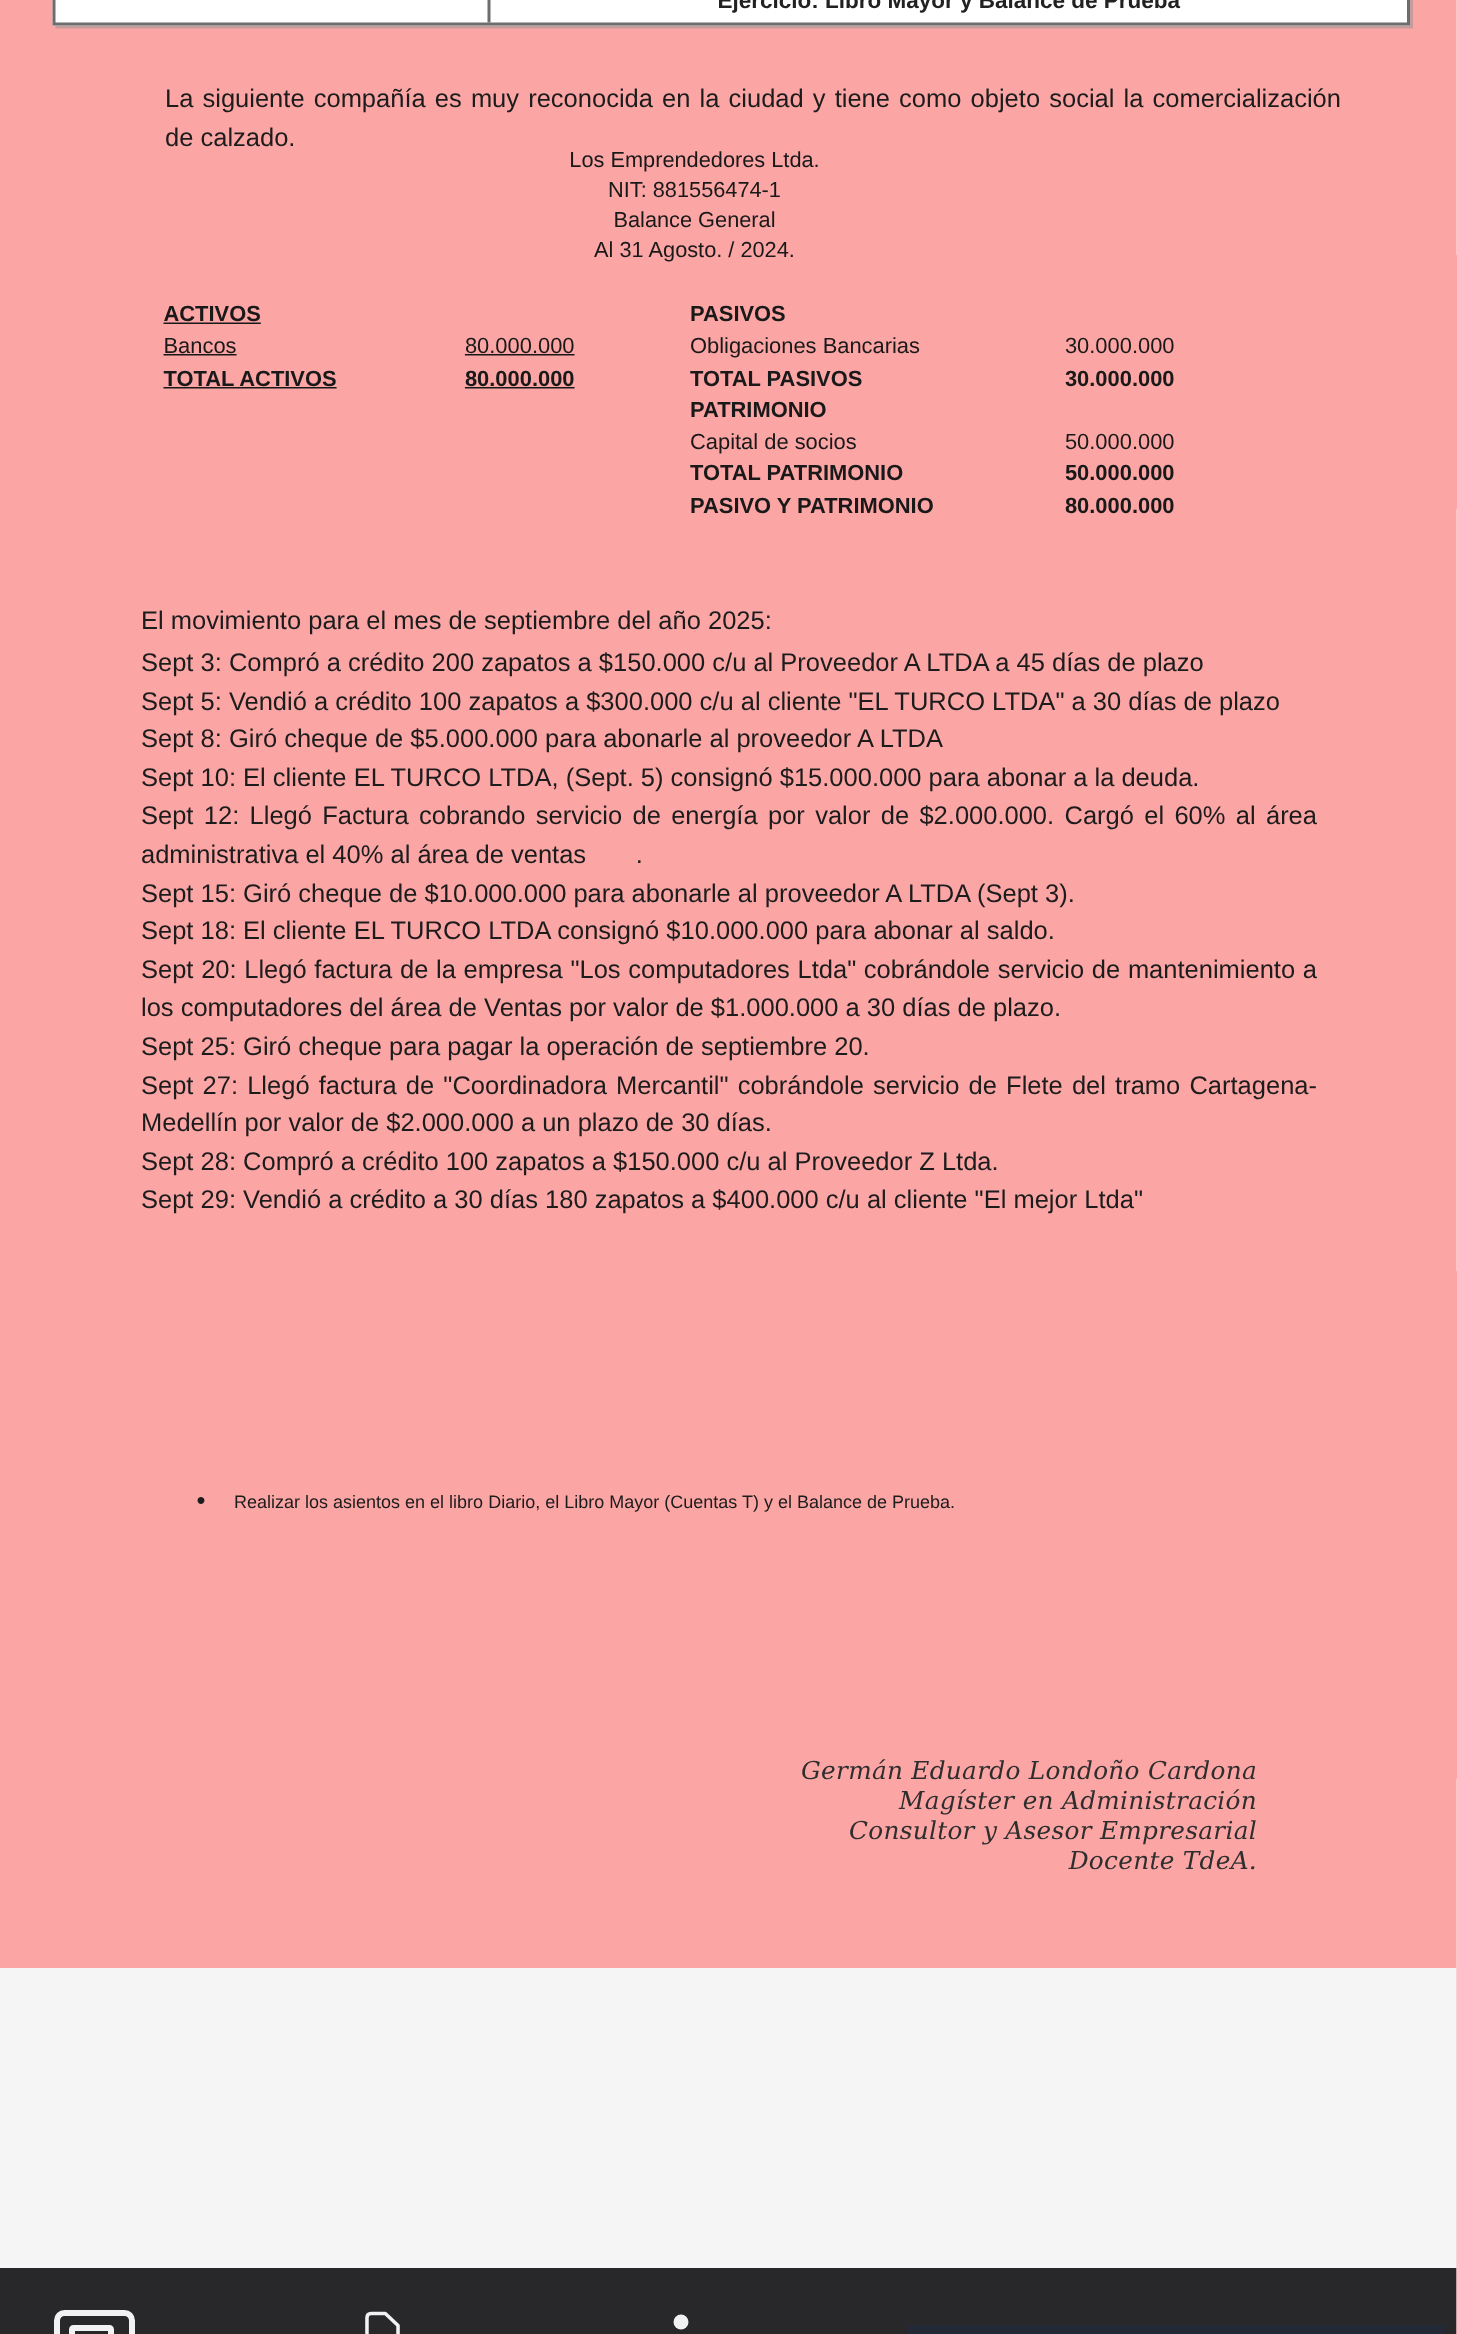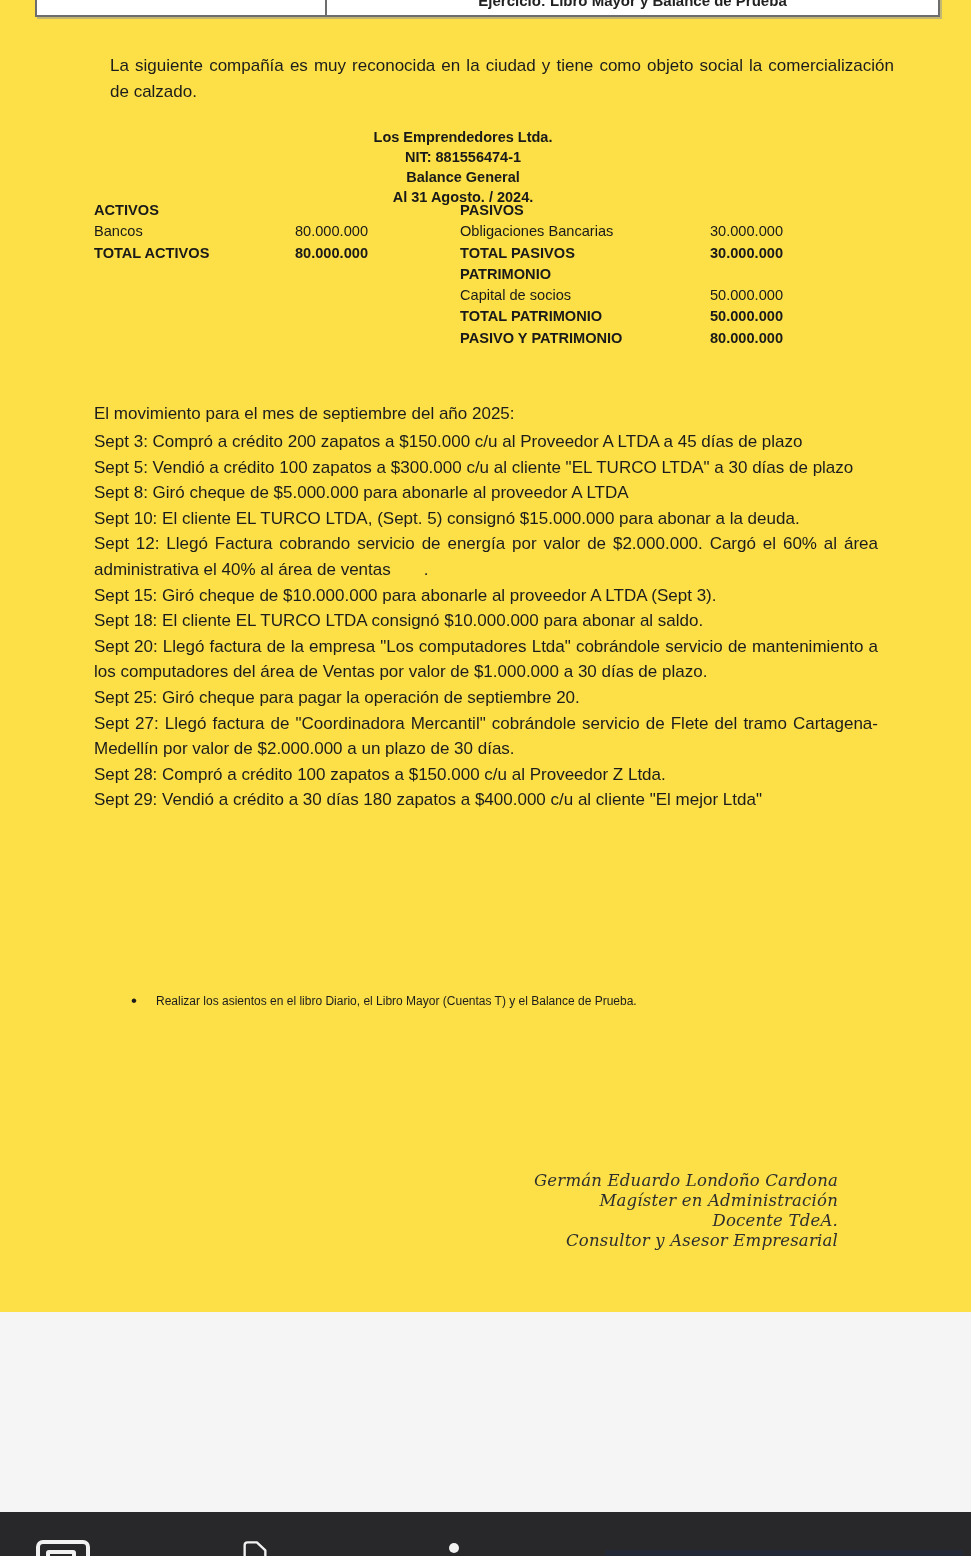--- a/index.html
+++ b/index.html
@@ -3,21 +3,21 @@
 <meta charset="utf-8">
 <style>
   html,body{margin:0;padding:0;}
   body{
     width:971px;height:1556px;position:relative;overflow:hidden;
     background:#ffffff;
     font-family:"Liberation Sans", sans-serif;
     color:#1b1b1b;
     -webkit-font-smoothing:antialiased;
   }
-  .page{position:absolute;left:0;top:0;width:971px;height:1556px;background:#fde047;}
+  .page{position:absolute;left:0;top:0;width:971px;height:1556px;background:#fca5a5;}
 
   
   .header-table{
     position:absolute;left:35px;top:-31px;width:901px;height:44px;
     border:2px solid #6d6d6d;background:#fff;
     box-shadow:2px 2px 0 rgba(150,150,150,.55);
     display:flex;
   }
   .header-table .cell-left{width:288px;border-right:2px solid #6d6d6d;position:relative;}
   .header-table .cell-right{flex:1;position:relative;}
@@ -28,26 +28,26 @@
 
   
   .intro{
     position:absolute;left:110px;top:36px;width:784px;
     font-size:17px;line-height:26px;text-align:justify;color:#1c1c1c;
   }
 
   
   .company{
     position:absolute;left:94px;top:97px;width:738px;text-align:center;
-    font-weight:bold;font-size:14.5px;line-height:20px;color:#191919;margin-top:30px;
+    font-weight:normal;font-size:14.5px;line-height:20px;color:#191919;
   }
 
   
   .bal-col{position:absolute;top:200px;font-size:14.6px;line-height:21.3px;color:#191919;}
-  .bal-left{left:94px;width:274px;}
+  .bal-left{left:109px;width:274px;text-decoration:underline;}
   .bal-right{left:460px;width:323px;}
   .bal-row{display:flex;justify-content:space-between;height:21.3px;}
   .bal-row .lbl{white-space:nowrap;}
   .bal-row .val{white-space:nowrap;text-align:left;}
   .b{font-weight:bold;}
 
   
   .movement{
     position:absolute;left:94px;top:384px;width:784px;
     font-size:17px;line-height:26px;color:#1c1c1c;
@@ -176,22 +176,22 @@
     <p>Sept 29: Vendió a crédito a 30 días 180 zapatos a $400.000 c/u al cliente "El mejor Ltda"</p>
   </div>
 
   <ul class="sepide-list">
     <li>Realizar los asientos en el libro Diario, el Libro Mayor (Cuentas T) y el Balance de Prueba.</li>
   </ul>
 
   <div class="signature">
     <div>Germán Eduardo Londoño Cardona</div>
     <div>Magíster en Administración</div>
+    <div>Consultor y Asesor Empresarial</div>
     <div>Docente TdeA.</div>
-    <div>Consultor y Asesor Empresarial</div>
   </div>
 
 </div>
 
 <div class="canvas-below"></div>
 
 <div class="toolbar"></div>
 
 <div class="icon-reader">
   <div class="inner"></div>

